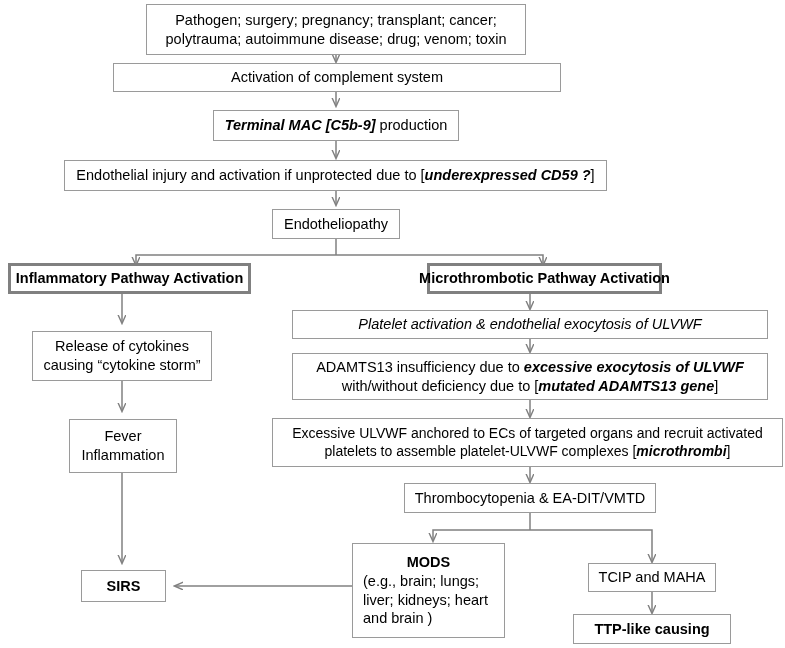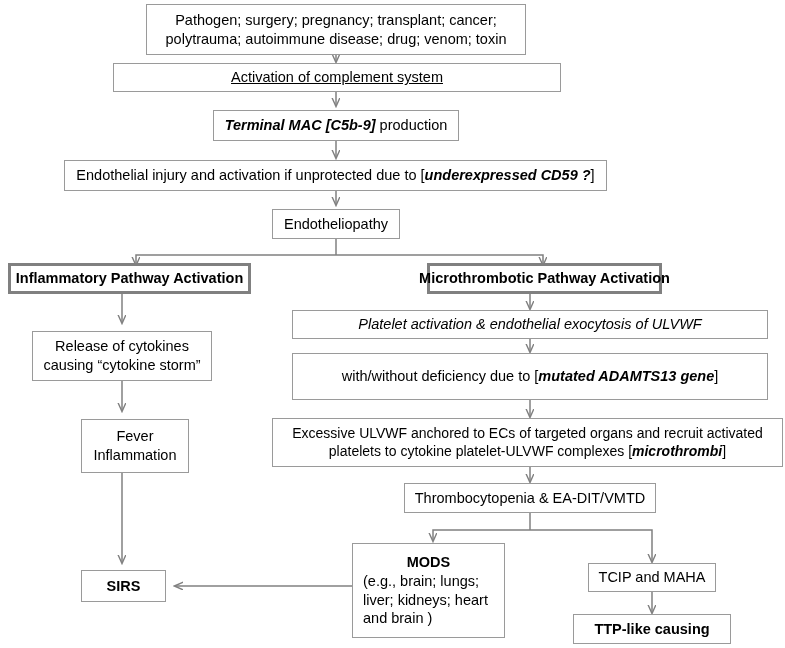--- a/index.html
+++ b/index.html
@@ -113,21 +113,21 @@
     </g>
   </svg>
 
   <div class="node" style="left:146px; top:4px; width:380px; height:51px;">
     <span class="stack">
       <span class="line">Pathogen; surgery; pregnancy; transplant; cancer;</span>
       <span class="line">polytrauma; autoimmune disease; drug; venom; toxin</span>
     </span>
   </div>
 
-  <div class="node" style="left:113px; top:63px; width:448px; height:29px;text-decoration:underline;">
+  <div class="node" style="left:113px; top:63px; width:448px; height:29px;">
     <span class="line">Activation of complement system</span>
   </div>
 
   <div class="node" style="left:213px; top:110px; width:246px; height:31px;">
     <span class="line"><b class="em">Terminal MAC [C5b-9]</b><span> production</span></span>
   </div>
 
   <div class="node" style="left:64px; top:160px; width:543px; height:31px;">
     <span class="line"><span>Endothelial injury and activation if unprotected due to [</span><b class="em">underexpressed CD59 ?</b><span>]</span></span>
   </div>
@@ -144,45 +144,46 @@
     <span class="line">Microthrombotic Pathway Activation</span>
   </div>
 
   <div class="node" style="left:32px; top:331px; width:180px; height:50px;">
     <span class="stack">
       <span class="line">Release of cytokines</span>
       <span class="line">causing “cytokine storm”</span>
     </span>
   </div>
 
-  <div class="node" style="left:69px; top:419px; width:108px; height:54px;margin-left:12px;">
+  <div class="node" style="left:69px; top:419px; width:108px; height:54px;">
     <span class="stack">
       <span class="line">Fever</span>
       <span class="line">Inflammation</span>
     </span>
   </div>
 
   <div class="node bold" style="left:81px; top:570px; width:85px; height:32px;">
     <span class="line">SIRS</span>
   </div>
 
   <div class="node" style="left:292px; top:310px; width:476px; height:29px;font-style:italic;">
     <span class="line">Platelet activation &amp; endothelial exocytosis of ULVWF</span>
   </div>
 
   <div class="node" style="left:292px; top:353px; width:476px; height:47px;">
     <span class="stack">
+      <span class="line"><span>ADAMTS13 insufficiency due to </span><b class="em">excessive exocytosis of ULVWF</b></span>
       <span class="line"><span>with/without deficiency due to [</span><b class="em">mutated ADAMTS13 gene</b><span>]</span></span>
     </span>
   </div>
 
   <div class="node" style="left:272px; top:418px; width:511px; height:49px; font-size:14px;">
     <span class="stack">
       <span class="line">Excessive ULVWF anchored to ECs of targeted organs and recruit activated</span>
-      <span class="line"><span>platelets to cytokine platelet-ULVWF complexes [</span><b class="em">microthrombi</b><span>]</span></span>
+      <span class="line"><span>platelets to assemble platelet-ULVWF complexes [</span><b class="em">microthrombi</b><span>]</span></span>
     </span>
   </div>
 
   <div class="node" style="left:404px; top:483px; width:252px; height:30px;">
     <span class="line">Thrombocytopenia &amp; EA-DIT/VMTD</span>
   </div>
 
   <div class="node" style="left:352px; top:543px; width:153px; height:95px; padding:4px 10px;">
     <span class="stack">
       <span class="line" style="font-weight:bold;">MODS</span>

